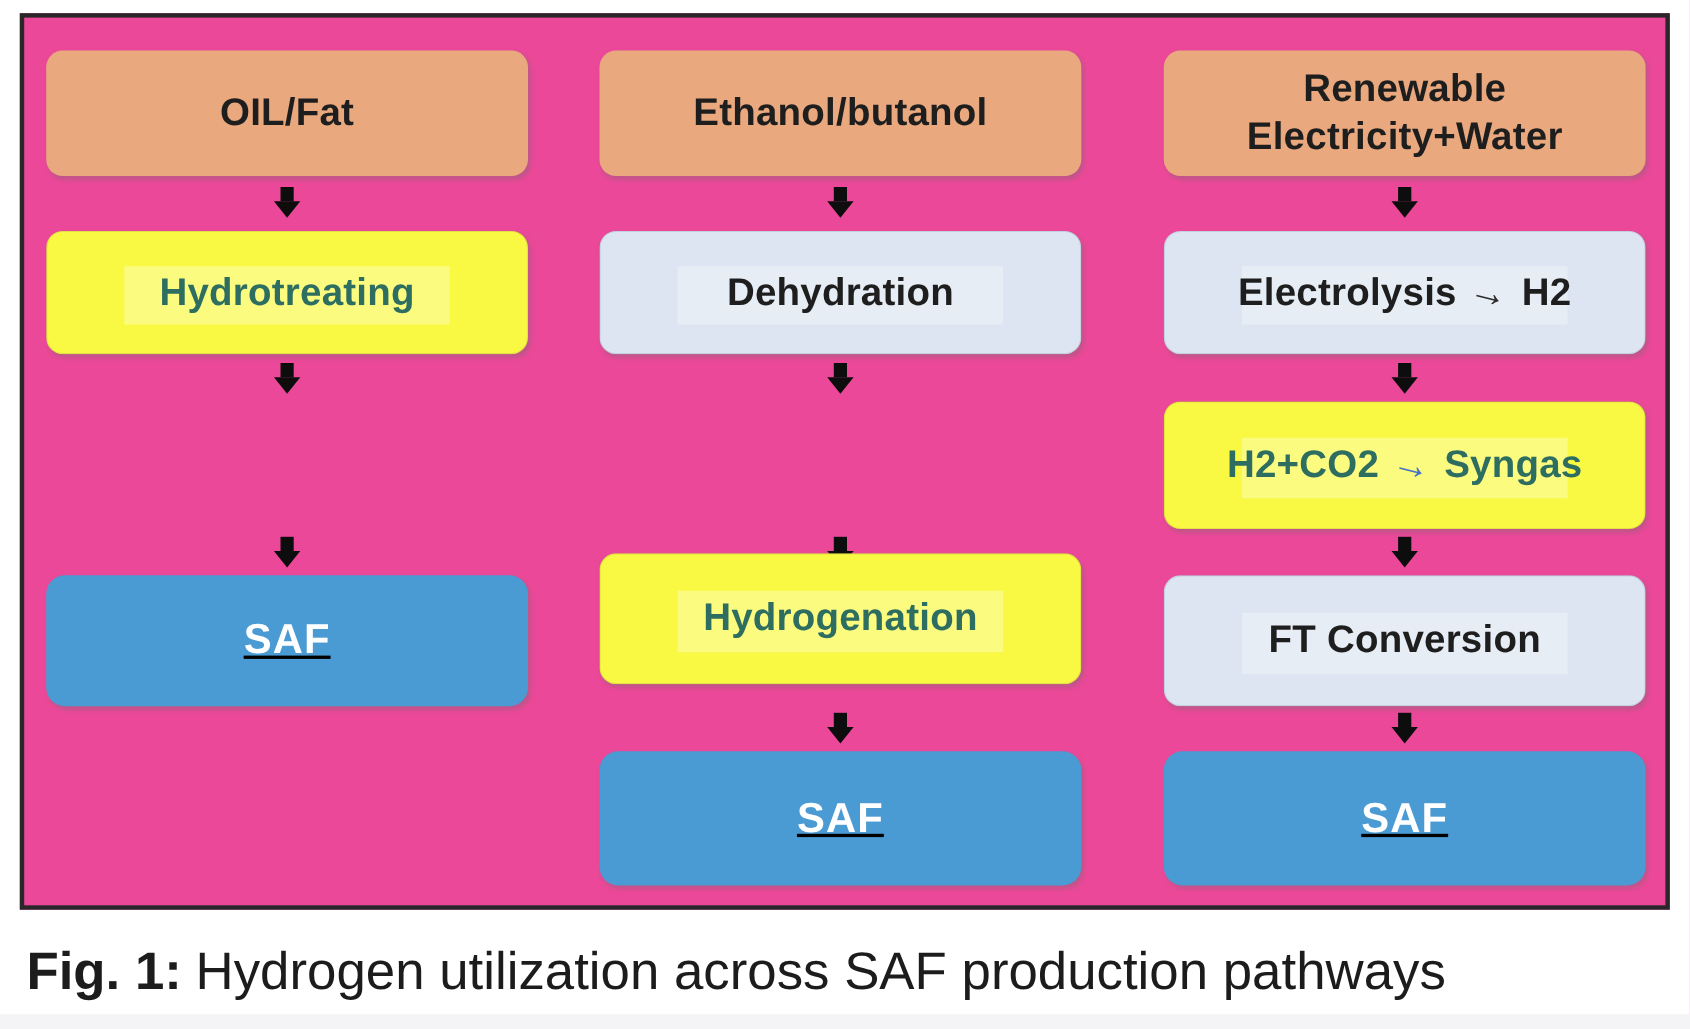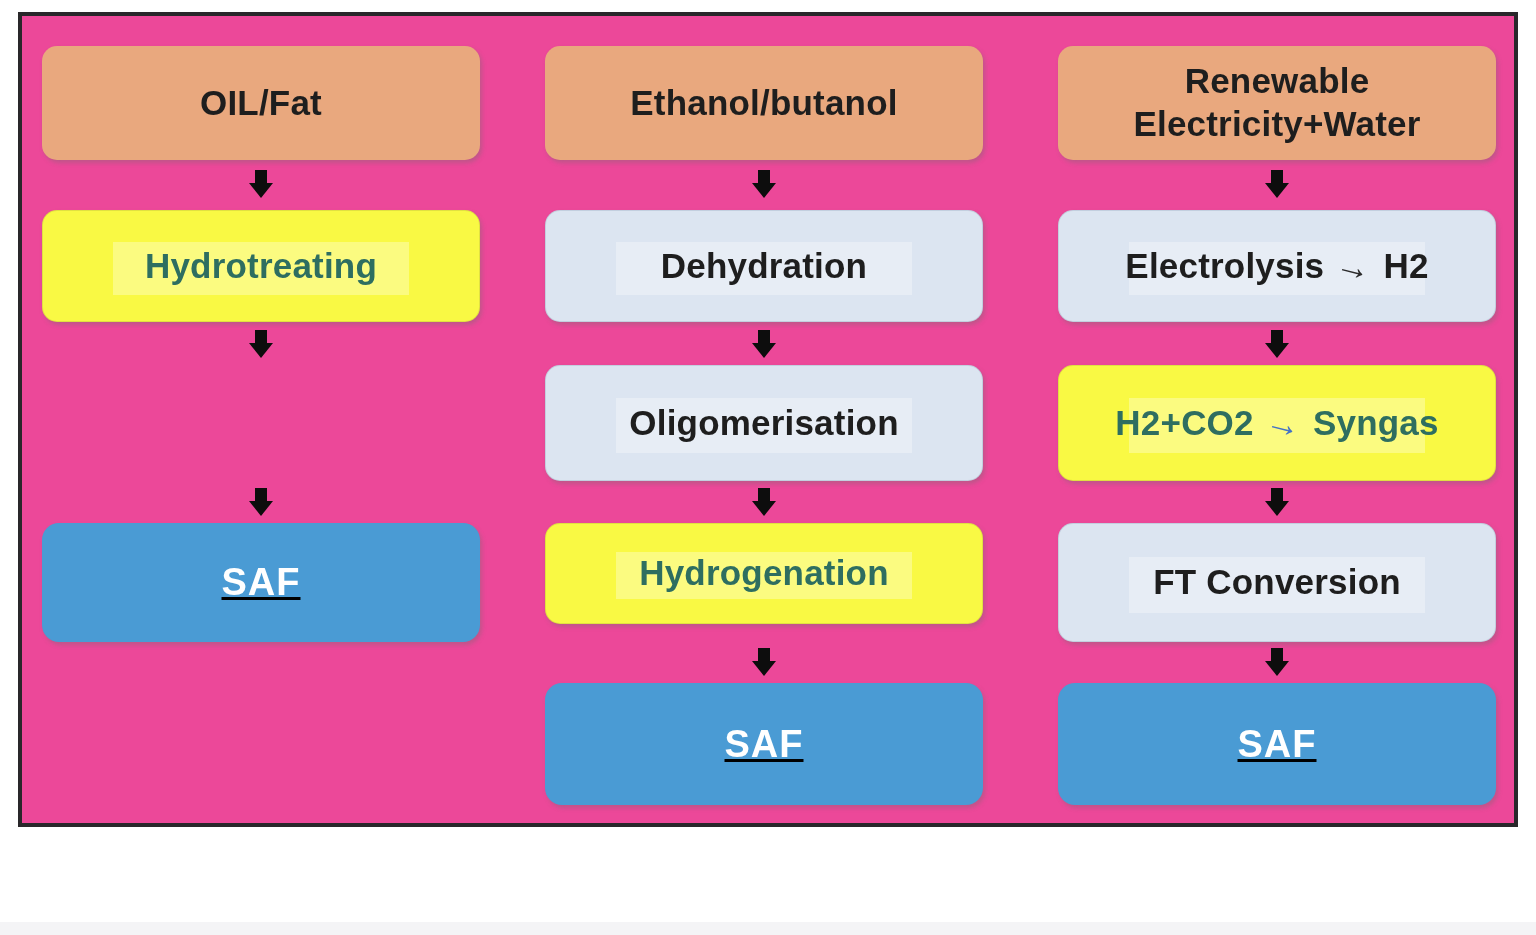--- a/index.html
+++ b/index.html
@@ -96,28 +96,25 @@
         <span class="stem"></span>
           <span class="head"></span>
       </div>
       <div class="box process hl" style="top:194px;height:112px">
         <span class="lbl">Dehydration</span>
       </div>
       <div class="varrow" style="top:314px">
         <span class="stem"></span>
           <span class="head"></span>
       </div>
-      <div class="box process hl" style="top:349px;height:116px">
-        <span class="lbl">Oligomerisation</span>
-      </div>
       <div class="varrow" style="top:472px">
         <span class="stem"></span>
           <span class="head"></span>
       </div>
-      <div class="box h2step hl" style="top:507px;height:101px">
+      <div class="box h2step hl" style="top:487px;height:119px">
         <span class="lbl teal">Hydrogenation</span>
       </div>
       <div class="varrow" style="top:632px">
         <span class="stem"></span>
           <span class="head"></span>
       </div>
       <div class="box product" style="top:667px;height:122px">
         <span class="lbl white">SAF</span>
       </div>
     </div>
@@ -152,15 +149,18 @@
         <span class="stem"></span>
           <span class="head"></span>
       </div>
       <div class="box product" style="top:667px;height:122px">
         <span class="lbl white">SAF</span>
       </div>
     </div>
 
   </div>
 
+  <div class="caption">
+    <span class="cap-prefix">Fig. 1:</span><span class="cap-text">Hydrogen utilization across SAF production pathways</span>
+  </div>
 
   <div class="footer-strip"></div>
 </div>
 
 </body></html>

